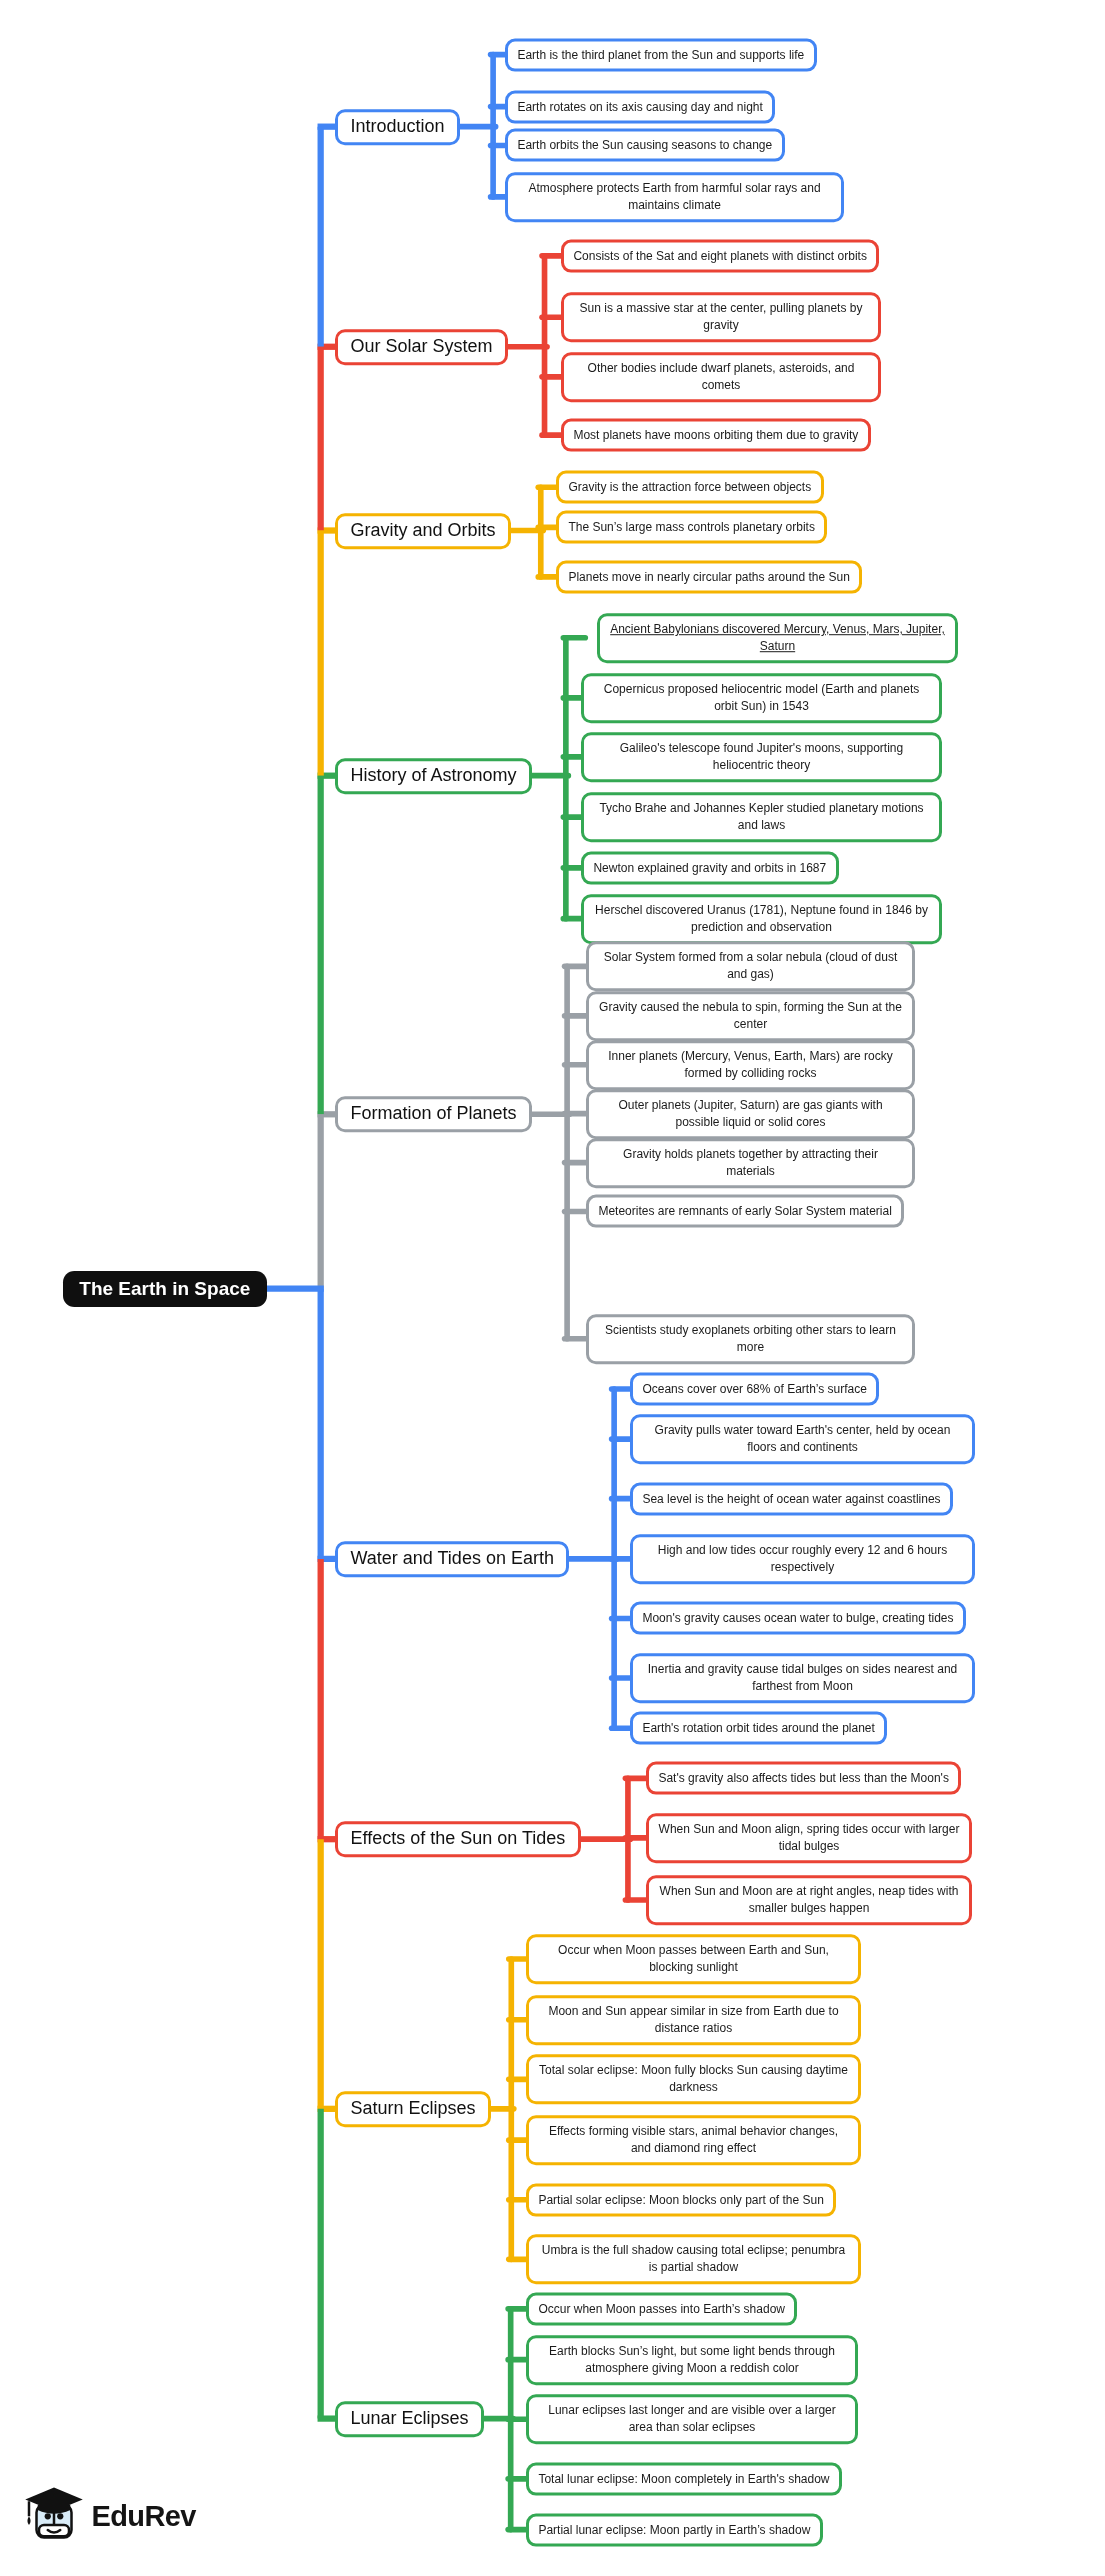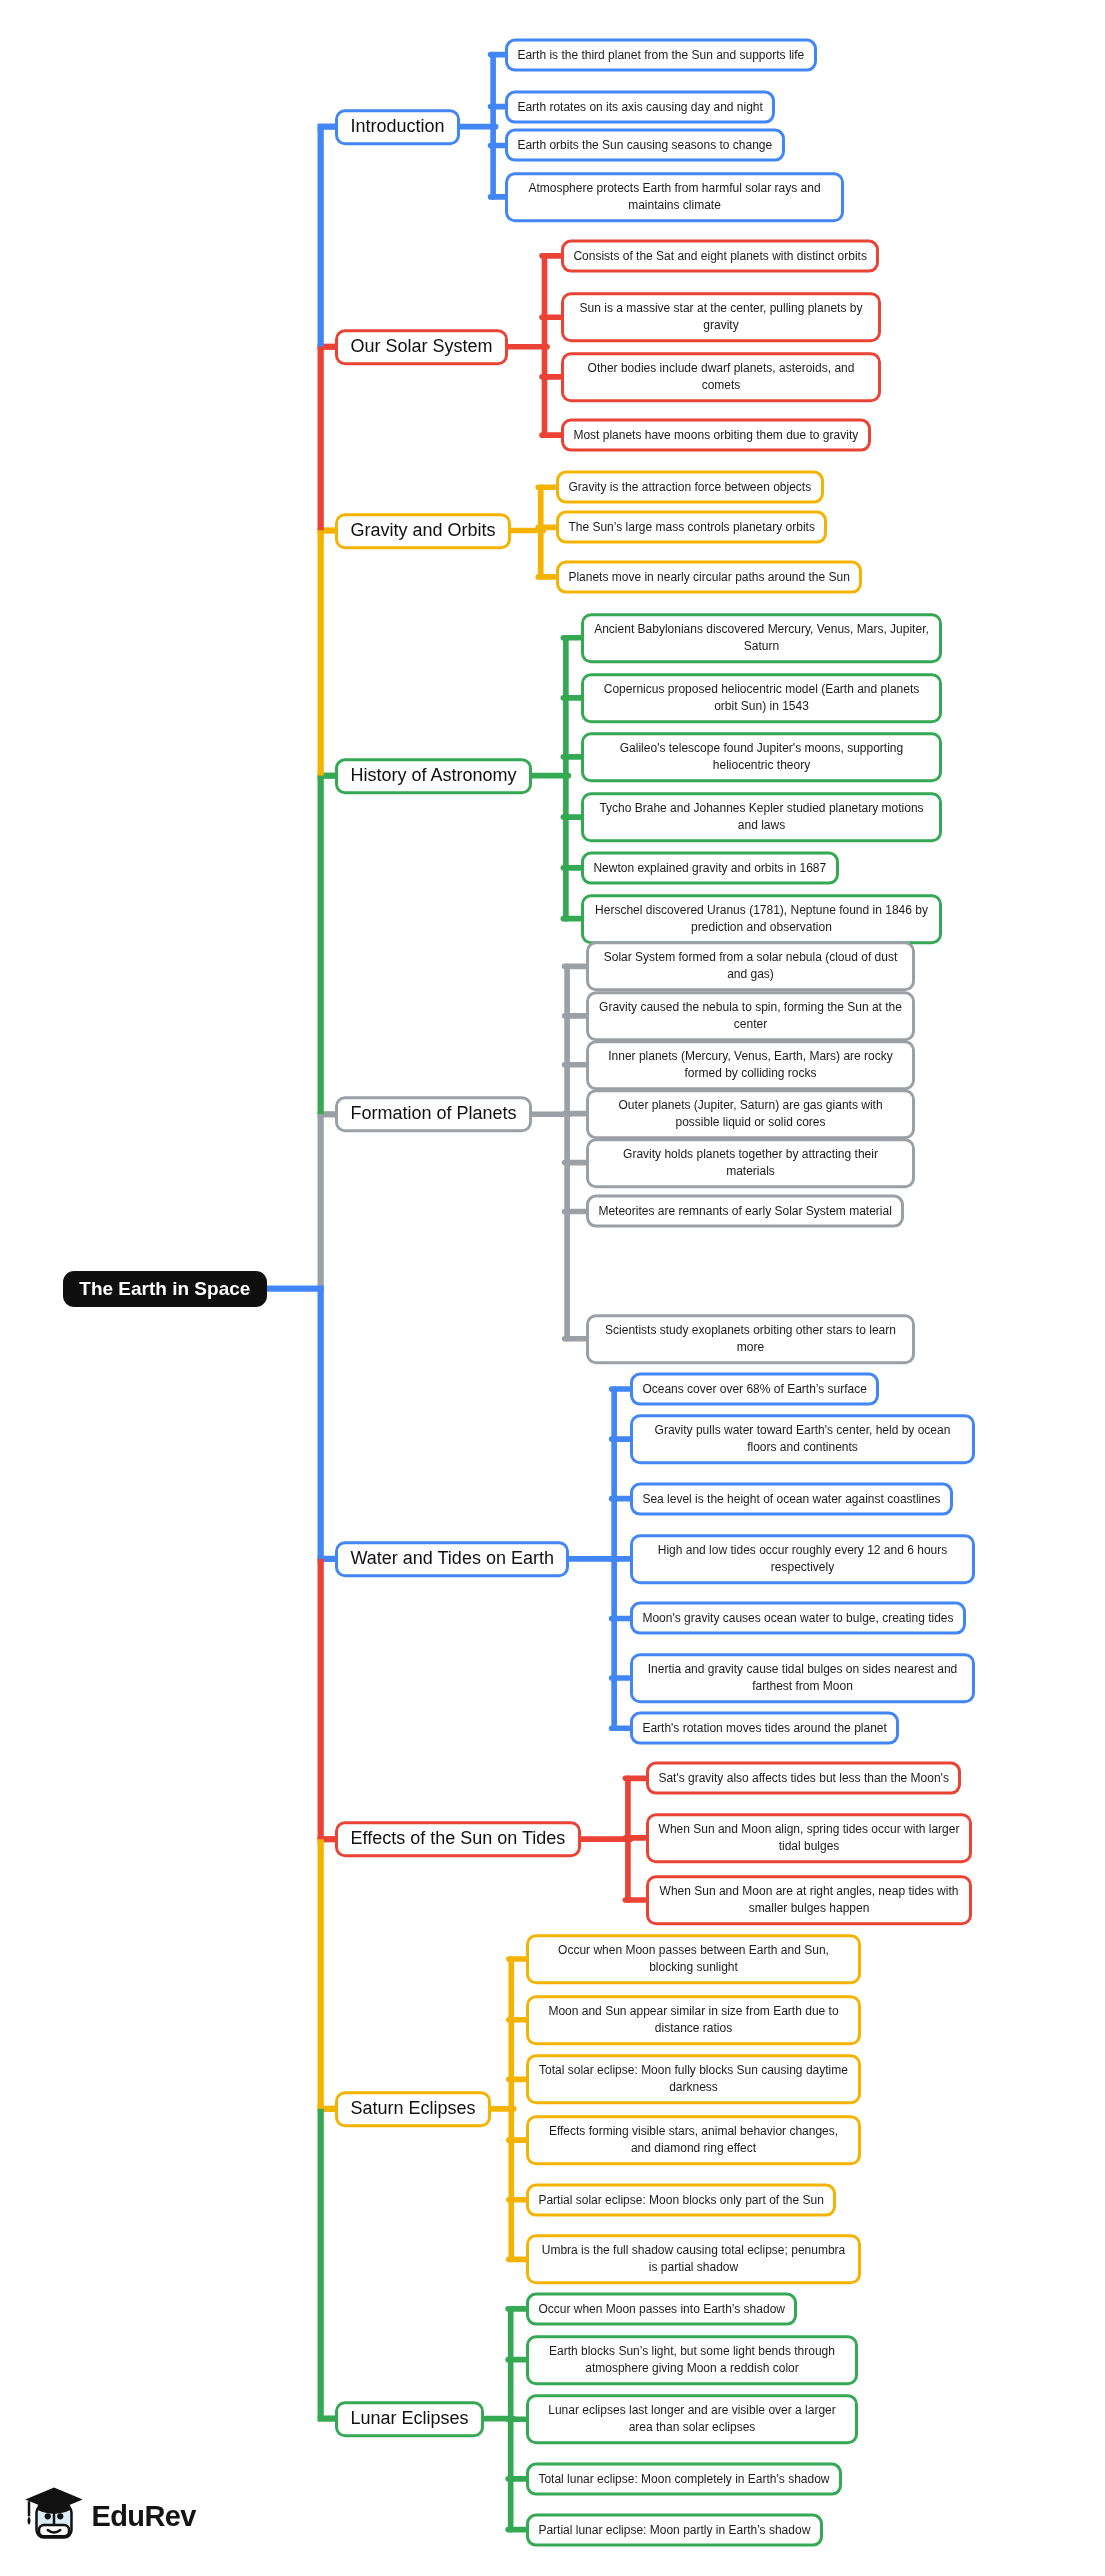--- a/index.html
+++ b/index.html
@@ -135,42 +135,42 @@
       <div class="bnode" style="left: 335px; top: 347px; border-color: rgb(234, 67, 53);">Our Solar System</div>
       <div class="leaf" style="left: 561px; top: 256px; max-width: 320px; border-color: rgb(234, 67, 53);">Consists of the Sat and eight planets with distinct orbits</div>
       <div class="leaf" style="left: 561px; top: 317px; max-width: 320px; border-color: rgb(234, 67, 53);">Sun is a massive star at the center, pulling planets by gravity</div>
       <div class="leaf" style="left: 561px; top: 377px; max-width: 320px; border-color: rgb(234, 67, 53);">Other bodies include dwarf planets, asteroids, and comets</div>
       <div class="leaf" style="left: 561px; top: 435px; max-width: 320px; border-color: rgb(234, 67, 53);">Most planets have moons orbiting them due to gravity</div>
       <div class="bnode" style="left: 335px; top: 531px; border-color: rgb(245, 179, 1);">Gravity and Orbits</div>
       <div class="leaf" style="left: 556px; top: 487px; max-width: 314px; border-color: rgb(245, 179, 1);">Gravity is the attraction force between objects</div>
       <div class="leaf" style="left: 556px; top: 527px; max-width: 314px; border-color: rgb(245, 179, 1);">The Sun’s large mass controls planetary orbits</div>
       <div class="leaf" style="left: 556px; top: 577px; max-width: 314px; border-color: rgb(245, 179, 1);">Planets move in nearly circular paths around the Sun</div>
       <div class="bnode" style="left: 335px; top: 776px; border-color: rgb(52, 168, 83);">History of Astronomy</div>
-      <div class="leaf" style="left: 581px; top: 638px; max-width: 361px; border-color: rgb(52, 168, 83);">Ancient Babylonians discovered Mercury, Venus, Mars, Jupiter, Saturn</div>
+      <div class="leaf" style="left: 597px; top: 638px; max-width: 361px; border-color: rgb(52, 168, 83); text-decoration: underline;">Ancient Babylonians discovered Mercury, Venus, Mars, Jupiter, Saturn</div>
       <div class="leaf" style="left: 581px; top: 698px; max-width: 361px; border-color: rgb(52, 168, 83);">Copernicus proposed heliocentric model (Earth and planets orbit Sun) in 1543</div>
       <div class="leaf" style="left: 581px; top: 757px; max-width: 361px; border-color: rgb(52, 168, 83);">Galileo's telescope found Jupiter's moons, supporting heliocentric theory</div>
       <div class="leaf" style="left: 581px; top: 817px; max-width: 361px; border-color: rgb(52, 168, 83);">Tycho Brahe and Johannes Kepler studied planetary motions and laws</div>
       <div class="leaf" style="left: 581px; top: 868px; max-width: 361px; border-color: rgb(52, 168, 83);">Newton explained gravity and orbits in 1687</div>
       <div class="leaf" style="left: 581px; top: 919px; max-width: 361px; border-color: rgb(52, 168, 83);">Herschel discovered Uranus (1781), Neptune found in 1846 by prediction and observation</div>
       <div class="bnode" style="left: 335px; top: 1114px; border-color: rgb(154, 160, 166);">Formation of Planets</div>
       <div class="leaf" style="left: 586px; top: 966px; max-width: 329px; border-color: rgb(154, 160, 166);">Solar System formed from a solar nebula (cloud of dust and gas)</div>
       <div class="leaf" style="left: 586px; top: 1016px; max-width: 329px; border-color: rgb(154, 160, 166);">Gravity caused the nebula to spin, forming the Sun at the center</div>
       <div class="leaf" style="left: 586px; top: 1065px; max-width: 329px; border-color: rgb(154, 160, 166);">Inner planets (Mercury, Venus, Earth, Mars) are rocky formed by colliding rocks</div>
       <div class="leaf" style="left: 586px; top: 1114px; max-width: 329px; border-color: rgb(154, 160, 166);">Outer planets (Jupiter, Saturn) are gas giants with possible liquid or solid cores</div>
       <div class="leaf" style="left: 586px; top: 1163px; max-width: 329px; border-color: rgb(154, 160, 166);">Gravity holds planets together by attracting their materials</div>
       <div class="leaf" style="left: 586px; top: 1211px; max-width: 329px; border-color: rgb(154, 160, 166);">Meteorites are remnants of early Solar System material</div>
       <div class="leaf" style="left: 586px; top: 1339px; max-width: 329px; border-color: rgb(154, 160, 166);">Scientists study exoplanets orbiting other stars to learn more</div>
       <div class="bnode" style="left: 335px; top: 1559px; border-color: rgb(66, 133, 244);">Water and Tides on Earth</div>
       <div class="leaf" style="left: 630px; top: 1389px; max-width: 345px; border-color: rgb(66, 133, 244);">Oceans cover over 68% of Earth’s surface</div>
       <div class="leaf" style="left: 630px; top: 1439px; max-width: 345px; border-color: rgb(66, 133, 244);">Gravity pulls water toward Earth's center, held by ocean floors and continents</div>
       <div class="leaf" style="left: 630px; top: 1499px; max-width: 345px; border-color: rgb(66, 133, 244);">Sea level is the height of ocean water against coastlines</div>
       <div class="leaf" style="left: 630px; top: 1559px; max-width: 345px; border-color: rgb(66, 133, 244);">High and low tides occur roughly every 12 and 6 hours respectively</div>
       <div class="leaf" style="left: 630px; top: 1618px; max-width: 345px; border-color: rgb(66, 133, 244);">Moon's gravity causes ocean water to bulge, creating tides</div>
       <div class="leaf" style="left: 630px; top: 1678px; max-width: 345px; border-color: rgb(66, 133, 244);">Inertia and gravity cause tidal bulges on sides nearest and farthest from Moon</div>
-      <div class="leaf" style="left: 630px; top: 1728px; max-width: 345px; border-color: rgb(66, 133, 244);">Earth's rotation moves tides around the planet</div>
+      <div class="leaf" style="left: 630px; top: 1728px; max-width: 345px; border-color: rgb(66, 133, 244);">Earth's rotation orbit tides around the planet</div>
       <div class="bnode" style="left: 335px; top: 1839px; border-color: rgb(234, 67, 53);">Effects of the Sun on Tides</div>
       <div class="leaf" style="left: 646px; top: 1778px; max-width: 326px; border-color: rgb(234, 67, 53);">Sat's gravity also affects tides but less than the Moon's</div>
       <div class="leaf" style="left: 646px; top: 1838px; max-width: 326px; border-color: rgb(234, 67, 53);">When Sun and Moon align, spring tides occur with larger tidal bulges</div>
       <div class="leaf" style="left: 646px; top: 1900px; max-width: 326px; border-color: rgb(234, 67, 53);">When Sun and Moon are at right angles, neap tides with smaller bulges happen</div>
       <div class="bnode" style="left: 335px; top: 2109px; border-color: rgb(245, 179, 1);">Saturn Eclipses</div>
       <div class="leaf" style="left: 526px; top: 1959px; max-width: 335px; border-color: rgb(245, 179, 1);">Occur when Moon passes between Earth and Sun, blocking sunlight</div>
       <div class="leaf" style="left: 526px; top: 2020px; max-width: 335px; border-color: rgb(245, 179, 1);">Moon and Sun appear similar in size from Earth due to distance ratios</div>
       <div class="leaf" style="left: 526px; top: 2079px; max-width: 335px; border-color: rgb(245, 179, 1);">Total solar eclipse: Moon fully blocks Sun causing daytime darkness</div>
       <div class="leaf" style="left: 526px; top: 2140px; max-width: 335px; border-color: rgb(245, 179, 1);">Effects forming visible stars, animal behavior changes, and diamond ring effect</div>
       <div class="leaf" style="left: 526px; top: 2200px; max-width: 335px; border-color: rgb(245, 179, 1);">Partial solar eclipse: Moon blocks only part of the Sun</div>

